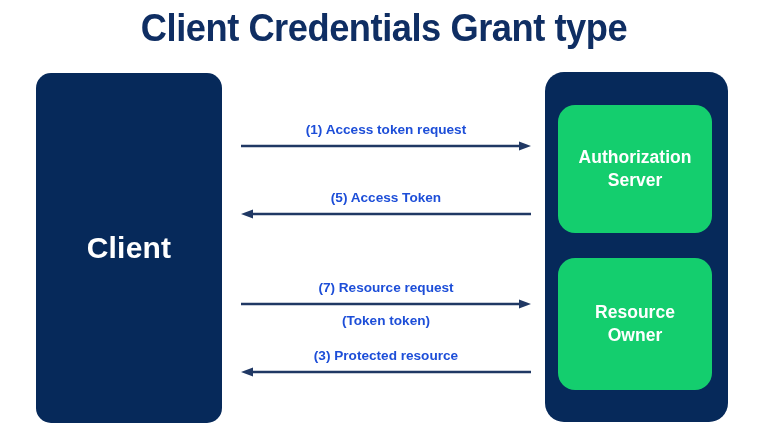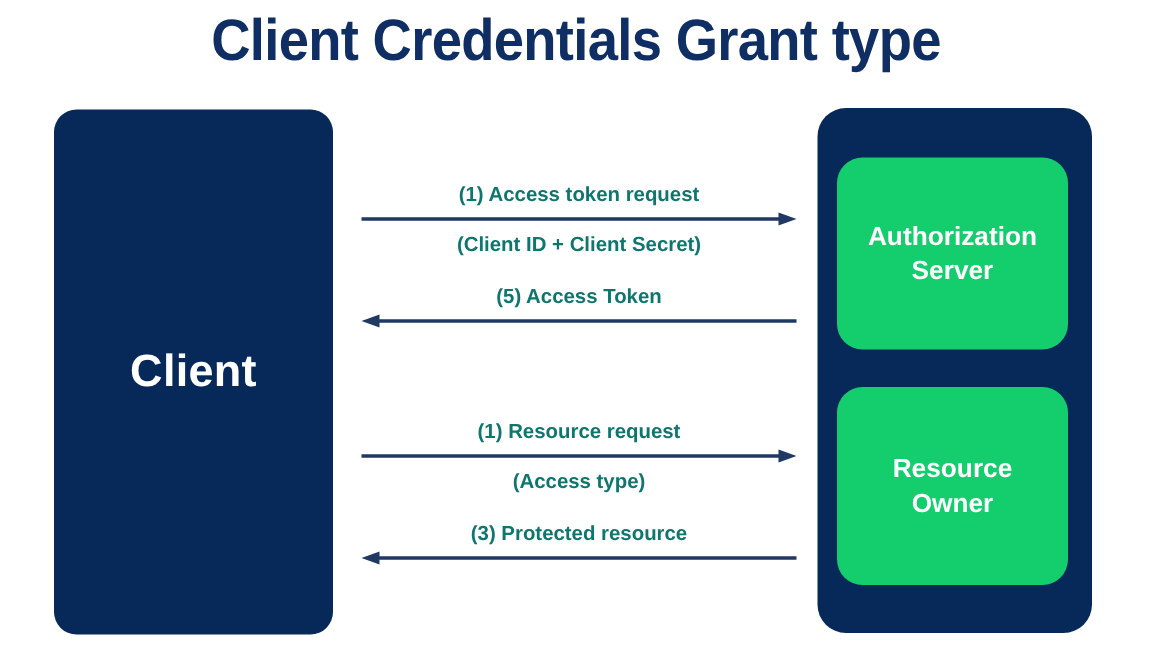--- a/index.html
+++ b/index.html
@@ -91,21 +91,21 @@
     font-family: "Liberation Sans", sans-serif;
   }
 
   
   .message {
     position: absolute;
     left: 240px;
     width: 292px;
   }
   .msg-label {
-    color: #0f766e;
+    color: #1d4ed8;
     font-size: 13.6px;
     font-weight: bold;
     text-align: center;
     line-height: 19px;
     white-space: nowrap;
     font-family: "Liberation Sans", sans-serif;
   }
   .msg-label.above { margin-bottom: 2px; }
   .msg-label.below { margin-top: 2px; }
   .arrow-svg { display: block; }
@@ -134,38 +134,37 @@
   <div id="client-node">
     <div class="node-label">Client</div>
   </div>
 
   <div class="message" id="message-1">
     <div class="msg-label above">(1) Access token request</div>
     <svg class="arrow-svg" width="292" height="10" viewBox="0 0 292 10">
       <line x1="1" y1="5" x2="282" y2="5" stroke="#203864" stroke-width="2.4"></line>
       <polygon points="291,5 279,0.6 279,9.4" fill="#203864"></polygon>
     </svg>
-    <div class="msg-label below">(Client ID + Client Secret)</div>
   </div>
 
   <div class="message" id="message-2">
     <div class="msg-label above">(5) Access Token</div>
     <svg class="arrow-svg" width="292" height="10" viewBox="0 0 292 10">
       <line x1="10" y1="5" x2="291" y2="5" stroke="#203864" stroke-width="2.4"></line>
       <polygon points="1,5 13,0.6 13,9.4" fill="#203864"></polygon>
     </svg>
   </div>
 
   <div class="message" id="message-3">
-    <div class="msg-label above">(1) Resource request</div>
+    <div class="msg-label above">(7) Resource request</div>
     <svg class="arrow-svg" width="292" height="10" viewBox="0 0 292 10">
       <line x1="1" y1="5" x2="282" y2="5" stroke="#203864" stroke-width="2.4"></line>
       <polygon points="291,5 279,0.6 279,9.4" fill="#203864"></polygon>
     </svg>
-    <div class="msg-label below">(Access type)</div>
+    <div class="msg-label below">(Token token)</div>
   </div>
 
   <div class="message" id="message-4">
     <div class="msg-label above">(3) Protected resource</div>
     <svg class="arrow-svg" width="292" height="10" viewBox="0 0 292 10">
       <line x1="10" y1="5" x2="291" y2="5" stroke="#203864" stroke-width="2.4"></line>
       <polygon points="1,5 13,0.6 13,9.4" fill="#203864"></polygon>
     </svg>
   </div>
 

